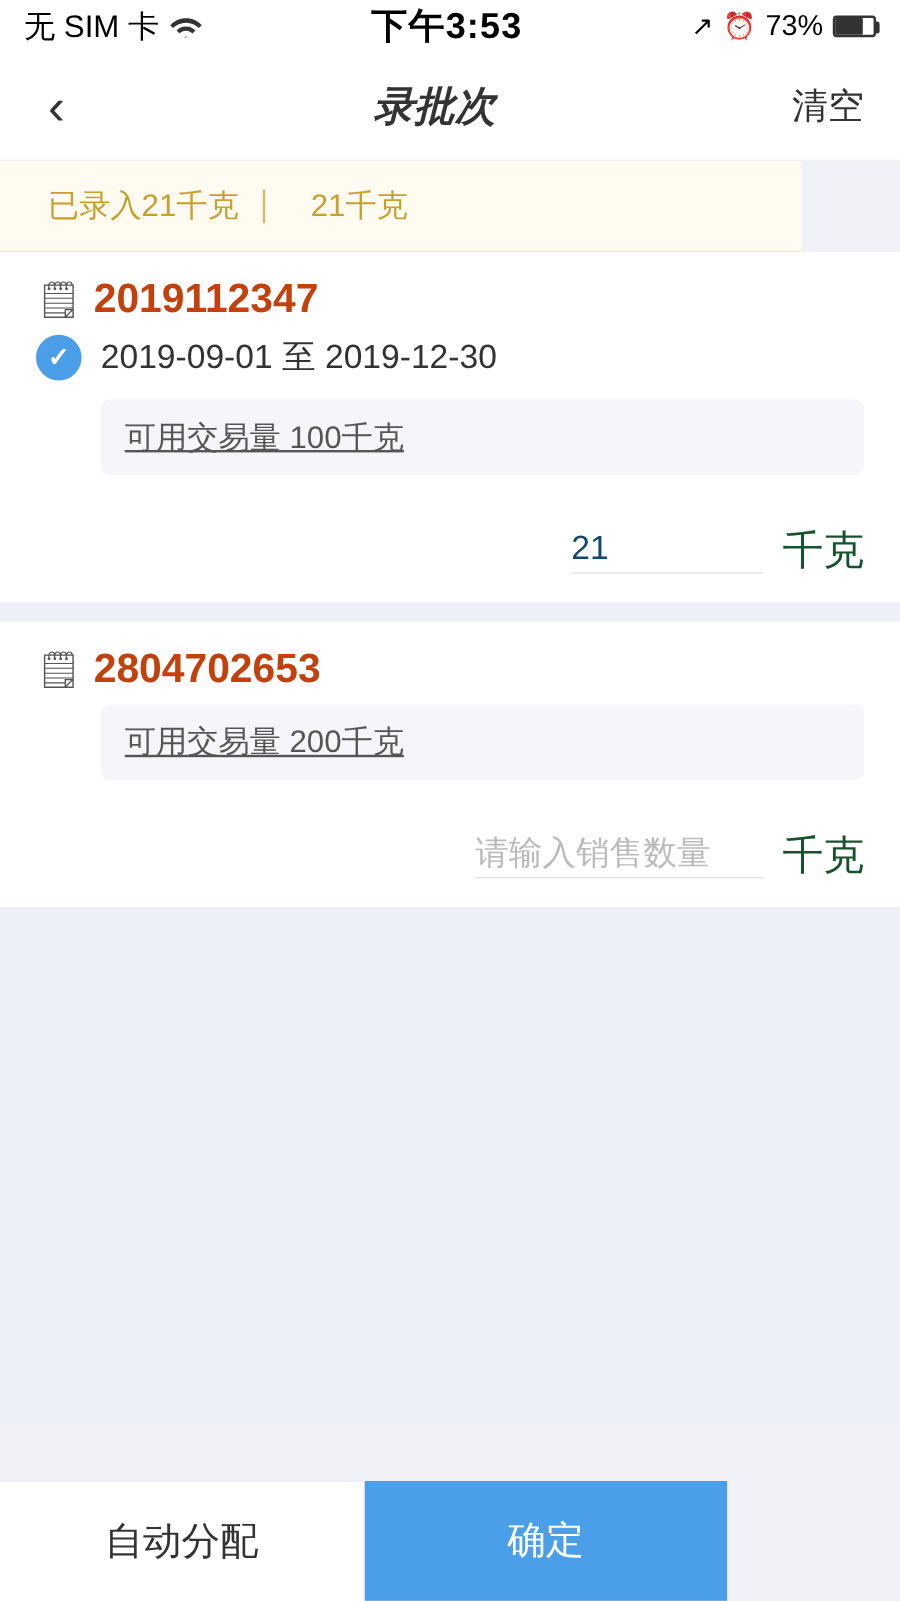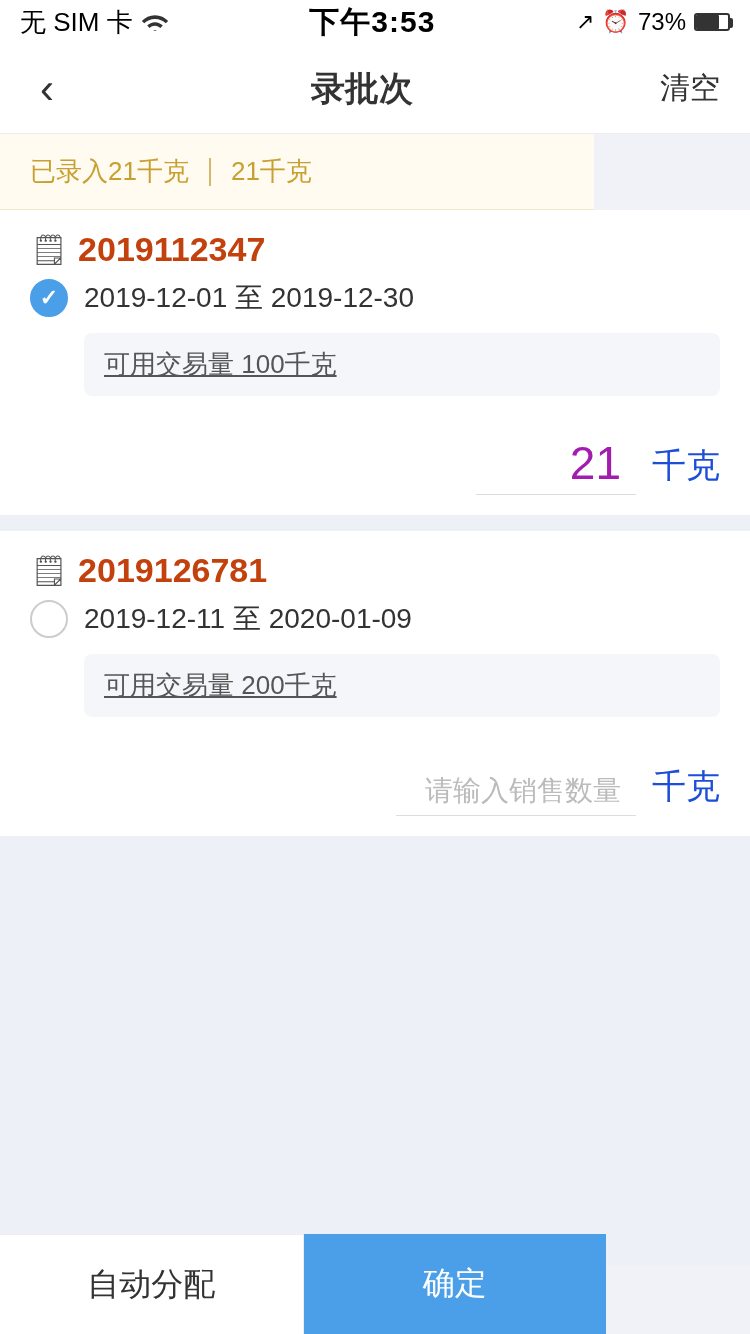--- a/index.html
+++ b/index.html
@@ -56,51 +56,53 @@
     .nav-back {
       font-size: 42px;
       color: #333;
       cursor: pointer;
       padding: 0 10px;
     }
     .nav-title {
       font-size: 34px;
       font-weight: 600;
       color: #333;
+      font-style: italic;
     }
     .nav-action {
       font-size: 30px;
       color: #333;
     }
 
     
     .info-banner {
-      width: 594px;
+      width: 668px;
       background: #fffbf0;
       border-bottom: 1px solid #f0e8cc;
-      padding: 20px 30px;
+      padding: 20px 40px;
       display: flex;
       align-items: center;
       gap: 0;
     }
     .info-recorded {
       font-size: 26px;
       color: #c8a032;
       font-weight: 500;
     }
     .info-divider {
       width: 2px;
       height: 28px;
       background: #d4b86a;
       margin: 0 20px;
     }
     .info-amount {
       font-size: 26px;
       color: #c8a032;
       font-weight: 500;
+      margin-left: 18px;
     }
 
     
     .batch-item {
       background: #fff;
       padding: 20px 30px;
     }
     .batch-header {
       display: flex;
       align-items: center;
@@ -160,36 +162,36 @@
     
     .amount-row {
       display: flex;
       align-items: center;
       justify-content: flex-end;
       padding: 20px 30px;
       background: #fff;
       gap: 16px;
     }
     .amount-input {
-      font-size: 46px;
-      color: #a21caf;
+      font-size: 28px;
+      color: #0c4a6e;
       font-weight: 500;
       border: none;
       outline: none;
-      text-align: right;
+      text-align: left;
       background: transparent;
       width: 160px;
     }
     .amount-input::placeholder {
       color: #bbb;
       font-size: 28px;
     }
     .amount-unit {
       font-size: 34px;
-      color: #1d4ed8;
+      color: #14532d;
     }
 
     .amount-wrapper {
       display: flex;
       flex-direction: column;
       align-items: flex-end;
       flex: 1;
     }
     .amount-underline {
       width: 160px;
@@ -283,43 +285,39 @@
   <span class="info-amount">21千克</span>
 </div>
 
 <div class="batch-item">
   <div class="batch-header">
     <span class="batch-icon">🗒</span>
     <span class="batch-id">2019112347</span>
   </div>
   <div class="batch-date-row">
     <div class="radio-circle checked"></div>
-    <span class="batch-date">2019-12-01 至 2019-12-30</span>
+    <span class="batch-date">2019-09-01 至 2019-12-30</span>
   </div>
   <div class="batch-availability-box">可用交易量 100千克</div>
 </div>
 
 <div class="amount-row">
   <div class="amount-wrapper">
     <input class="amount-input" type="number" value="21" style="">
     <div class="amount-underline"></div>
   </div>
   <span class="amount-unit">千克</span>
 </div>
 
 <div class="section-divider"></div>
 
 <div class="batch-item">
   <div class="batch-header">
     <span class="batch-icon">🗒</span>
-    <span class="batch-id">2019126781</span>
-  </div>
-  <div class="batch-date-row">
-    <div class="radio-circle"></div>
-    <span class="batch-date">2019-12-11 至 2020-01-09</span>
+    <span class="batch-id">2804702653</span>
   </div>
   <div class="batch-availability-box">可用交易量 200千克</div>
 </div>
 
 <div class="amount-row">
   <div class="amount-wrapper">
     <input class="amount-input" type="number" placeholder="请输入销售数量" style="width: 240px;">
     <div class="amount-underline" style="width:240px;"></div>
   </div>
   <span class="amount-unit">千克</span>

